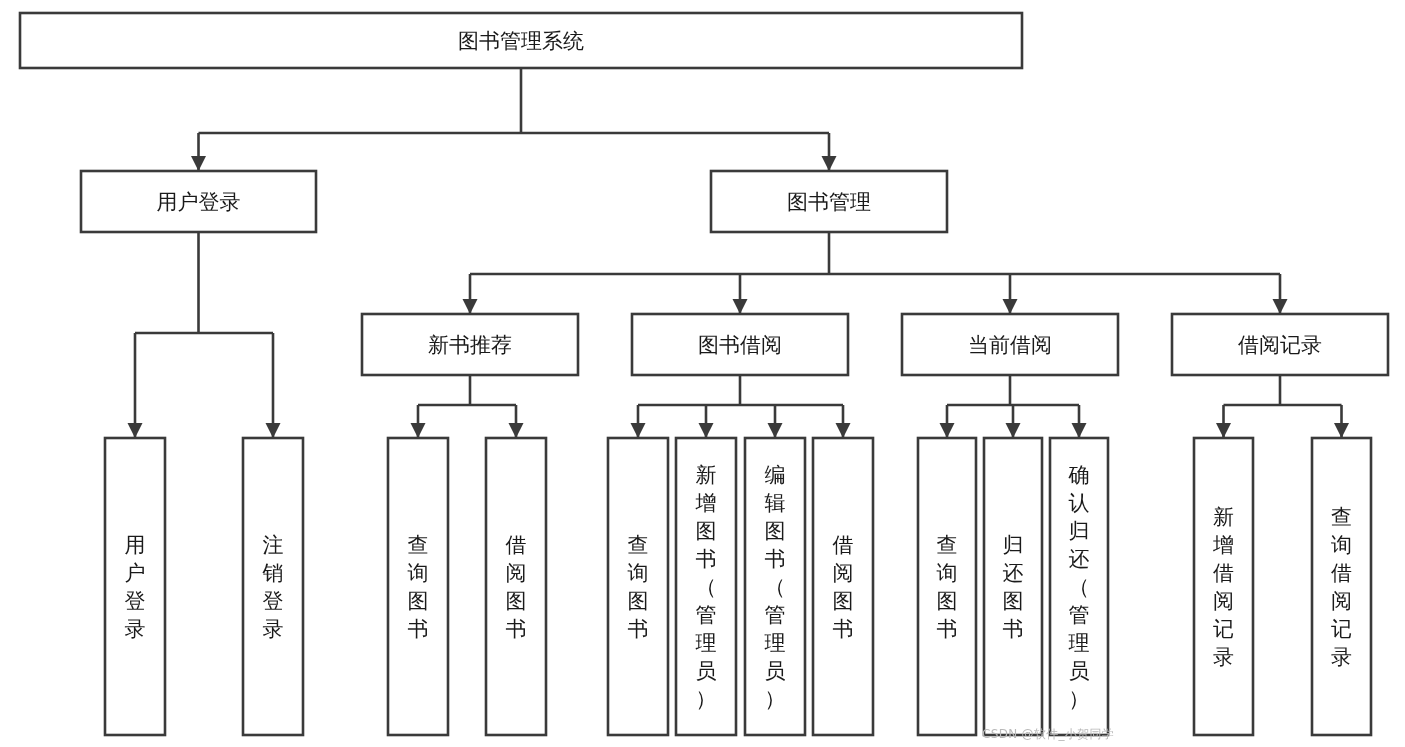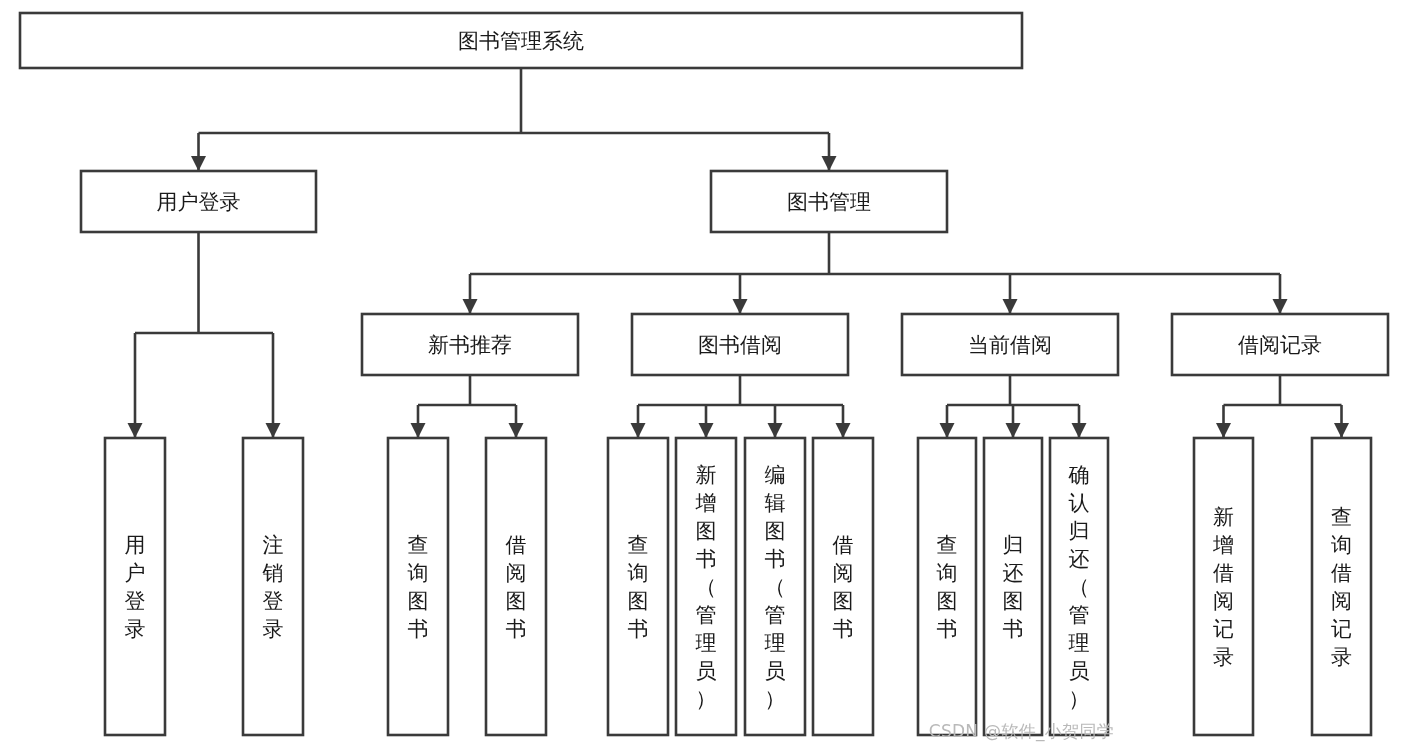--- a/index.html
+++ b/index.html
@@ -47,21 +47,21 @@
   }
   .arrow-head {
     fill: #3a3a3a;
     stroke: none;
   }
   .watermark {
     position: absolute;
     right: 8px;
     bottom: 4px;
     font-family: "DejaVu Sans", "Liberation Sans", sans-serif;
-    font-size: 17px;
+    font-size: 12px;
     color: #b9b9b9;
     white-space: nowrap;
     letter-spacing: 0.3px;
     pointer-events: none;
   }
 </style>
 </head>
 <body>
 
 <div id="diagram-root">

